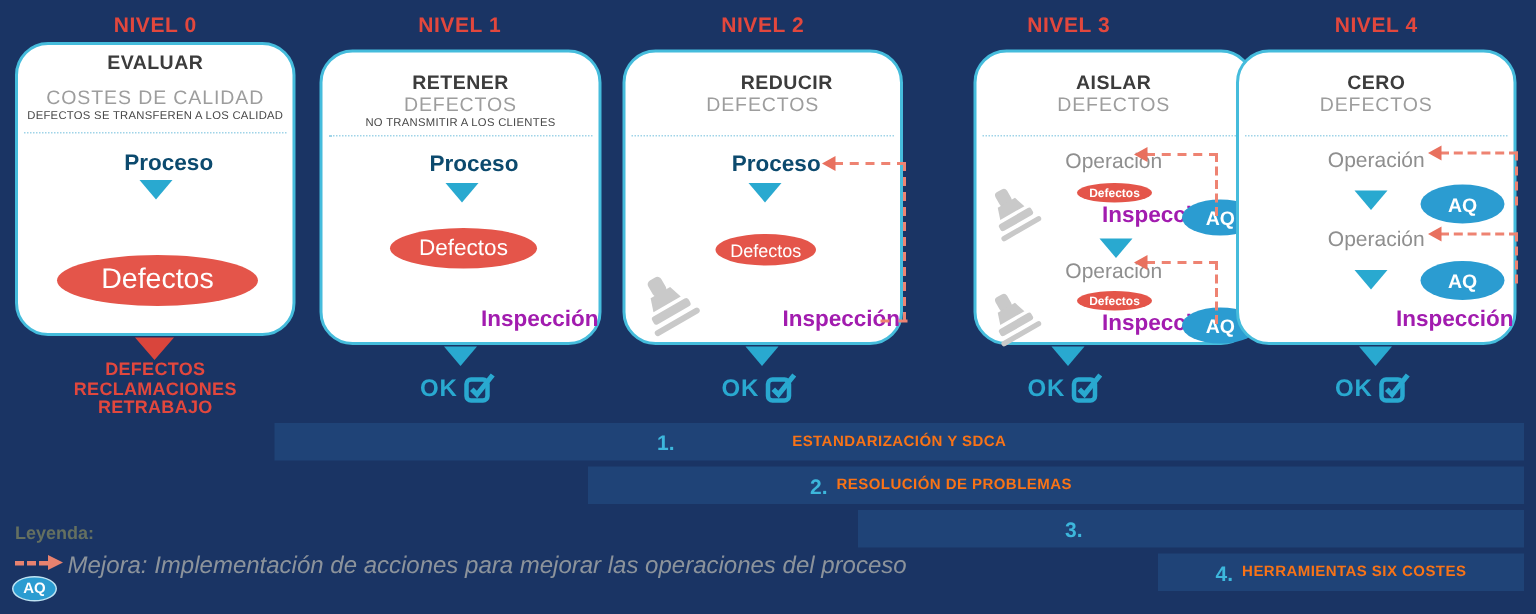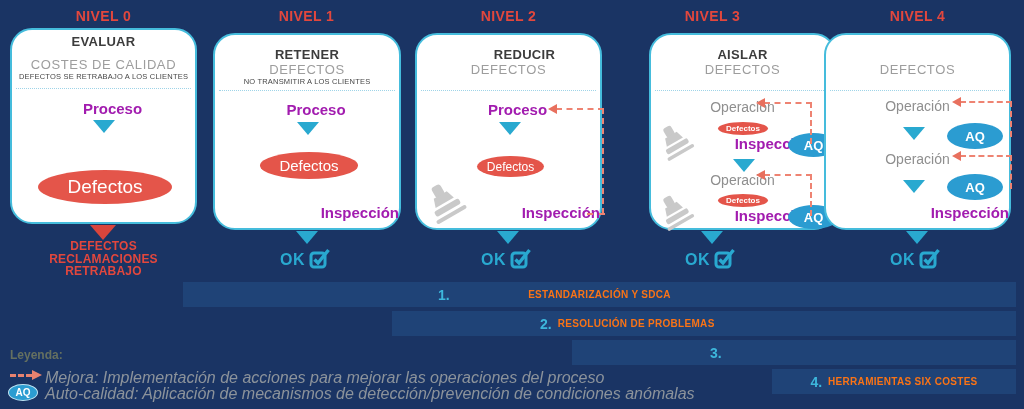--- a/index.html
+++ b/index.html
@@ -12,21 +12,21 @@
   .card{position:absolute;background:#ffffff;border:2px solid #45bcdc;border-radius:22px;}
   .card-title{position:absolute;left:0;width:100%;text-align:center;
     font-size:13px;font-weight:bold;color:#3c3c3c;letter-spacing:.3px;}
   .card-sub{position:absolute;left:0;width:100%;text-align:center;
     font-size:13px;color:#9d9d9d;letter-spacing:.6px;}
   .card-note{position:absolute;left:0;width:100%;text-align:center;
     font-size:7.5px;color:#474747;letter-spacing:.2px;}
   .card-divider{position:absolute;left:4px;right:4px;border-top:1px dotted #9fd4e8;}
 
   .process{position:absolute;left:0;width:100%;text-align:center;
-    font-size:15px;font-weight:bold;color:#a21caf;padding-left:18px;}
+    font-size:15px;font-weight:bold;color:#0c4a6e;padding-left:18px;}
   .operation{position:absolute;left:0;width:100%;text-align:center;
     font-size:14px;color:#8f8f8f;}
   .inspection{position:absolute;text-align:right;
     font-size:15px;font-weight:bold;color:#a21caf;padding-left:16px;}
 
   .tri-down{position:absolute;width:0;height:0;
     border-left:11px solid transparent;border-right:11px solid transparent;
     border-top:13px solid #29a9d0;}
   .tri-down-red{position:absolute;width:0;height:0;
     border-left:13px solid transparent;border-right:13px solid transparent;
@@ -76,21 +76,21 @@
 
   <div class="nivel-label" style="left:10px;">NIVEL 0</div>
   <div class="nivel-label" style="left:213px;">NIVEL 1</div>
   <div class="nivel-label" style="left:415px;">NIVEL 2</div>
   <div class="nivel-label" style="left:619px;">NIVEL 3</div>
   <div class="nivel-label" style="left:824px;">NIVEL 4</div>
 
   <div class="card" style="left:10px;top:28px;width:187px;height:196px;">
     <div class="card-title" style="top:4px;">EVALUAR</div>
     <div class="card-sub" style="top:27px;">COSTES DE CALIDAD</div>
-    <div class="card-note" style="top:42px;">DEFECTOS SE RETRABAJO A LOS CLIENTES</div>
+    <div class="card-note" style="top:42px;">DEFECTOS SE TRANSFEREN A LOS CALIDAD</div>
     <div class="card-divider" style="top:58px;"></div>
     <div class="process" style="top:70px;">Proceso</div>
     <div class="tri-down" style="left:81px;top:90px;"></div>
     <div class="oval" style="left:26px;top:140px;width:134px;height:34px;font-size:19px;">
       <span>Defectos</span>
     </div>
   </div>
   <div class="tri-down-red" style="left:90px;top:225px;"></div>
   <div class="outcome" style="left:10px;top:240px;width:187px;">
     <div>DEFECTOS</div>
@@ -197,20 +197,21 @@
       <path d="M5.5 11.5 L9 15 L19.5 2" fill="none" stroke="#29a9d0" stroke-width="3.4"></path>
     </svg>
   </div>
 
   <div class="loop" style="left:764px;top:102px;width:48px;height:42px;"></div>
   <div class="loop-head" style="left:756px;top:98px;"></div>
   <div class="loop" style="left:764px;top:174px;width:48px;height:42px;"></div>
   <div class="loop-head" style="left:756px;top:170px;"></div>
 
   <div class="card" style="left:824px;top:33px;width:187px;height:197px;">
+    <div class="card-title" style="top:12px;">CERO</div>
     <div class="card-sub" style="top:27px;">DEFECTOS</div>
     <div class="card-divider" style="top:55px;"></div>
     <div class="operation" style="top:63px;">Operación</div>
     <div class="tri-down" style="left:77px;top:92px;"></div>
     <div class="aq" style="left:121px;top:88px;width:56px;height:26px;font-size:13px;">
       <span>AQ</span>
     </div>
     <div class="operation" style="top:116px;">Operación</div>
     <div class="tri-down" style="left:77px;top:145px;"></div>
     <div class="aq" style="left:121px;top:139px;width:56px;height:26px;font-size:13px;">
@@ -248,15 +249,14 @@
     <span class="bar-label">HERRAMIENTAS SIX COSTES</span>
   </div>
 
   <div class="legend-title">Leyenda:</div>
   <div class="legend-arrow" style="left:10px;top:370px;">
     <span class="legend-dash"></span>
       <span class="legend-head"></span>
   </div>
   <div class="legend-item" style="left:45px;top:369px;">Mejora: Implementación de acciones para mejorar las operaciones del proceso</div>
   <div class="legend-aq" style="left:8px;top:384px;width:30px;height:17px;">AQ</div>
-  <div class="legend-item" style="left:45px;top:385px;">Auto-calidad: Aplicación de mecanismos de detección/prevención de condiciones anómalas</div>
 
 </div>
 
 </body></html>

